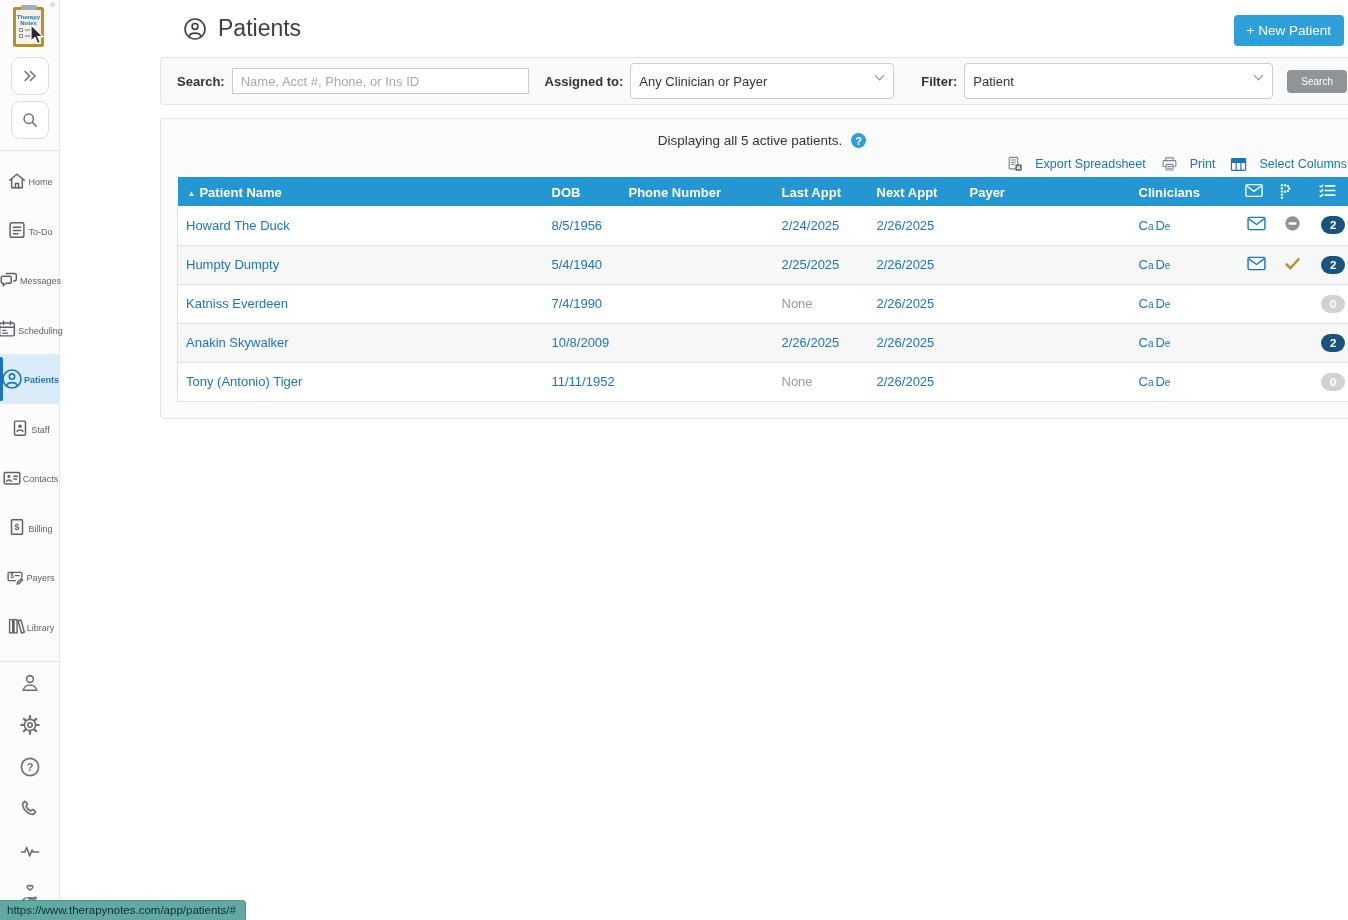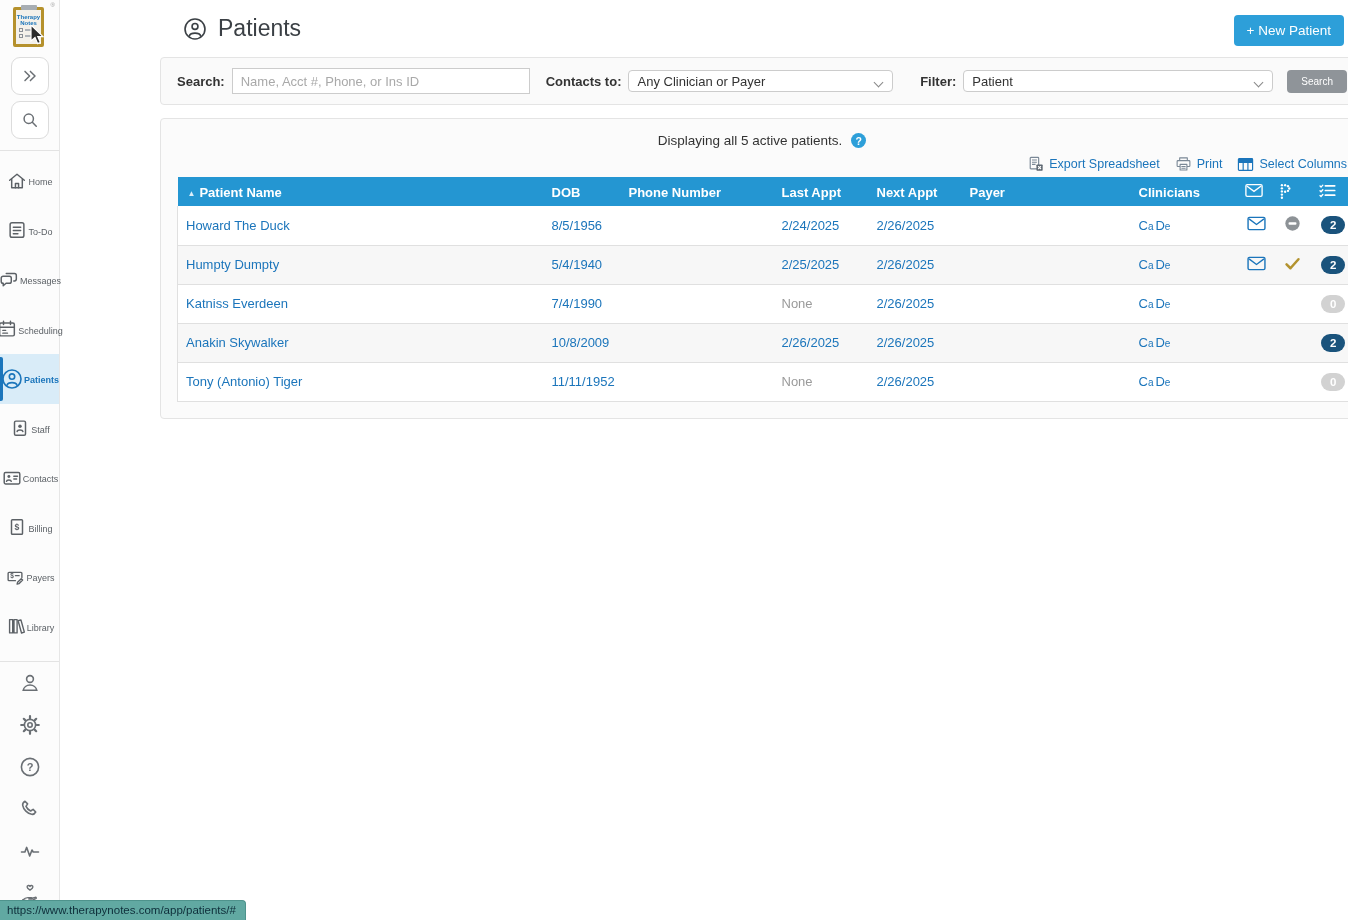--- a/index.html
+++ b/index.html
@@ -63,42 +63,42 @@
                      font-family:"Liberation Sans",sans-serif; cursor:pointer; }
 
   .filters-panel { position:absolute; left:0; top:57px; width:100%; height:48px;
                    background:#fafafa; border:1px solid #e4e4e4; border-radius:4px;
                    display:flex; align-items:center; padding:0 16px; }
   .flabel { font-size:13px; font-weight:bold; color:#333; white-space:nowrap; }
   .search-input { width:302px; height:26px; border:1px solid #ccc; border-radius:0;
                   padding:0 8px; font-size:13px; margin-left:7px; color:#333;
                   font-family:"Liberation Sans",sans-serif; background:#fff; }
   .search-input::placeholder { color:#a9a9a9; }
-  .fake-select { position:relative; height:22px; border:1px solid #ccc; border-radius:4px;
+  .fake-select { position:relative; height:36px; border:1px solid #ccc; border-radius:4px;
                  background:#fff; font-size:13px; color:#333; display:flex; align-items:center;
                  padding:0 26px 0 8px; margin-left:7px; cursor:pointer; }
   .sel-assigned { width:268px; }
   .sel-filter   { width:314px; }
   .chev { position:absolute; right:10px; top:8px; width:7px; height:7px;
           border-right:1.5px solid #888; border-bottom:1.5px solid #888;
           transform:rotate(45deg); }
   .ml16 { margin-left:16px; } .ml11 { margin-left:27px; }
   .search-btn { margin-left:14px; background:#8f9499; color:#fff; border:none; border-radius:4px;
                 font-size:10px; padding:6px 14px; font-family:"Liberation Sans",sans-serif; cursor:pointer; }
 
   .results-panel { position:absolute; left:0; top:118px; width:100%;
                    background:#fbfbfb; border:1px solid #e4e4e4; border-radius:4px;
                    padding:14px 16px 16px 16px; }
   .summary-row { display:flex; align-items:center; gap:9px; font-size:13.5px; color:#333;justify-content:center; }
   .help-icon { width:15px; height:15px; border-radius:50%; background:#2d9fd9; color:#fff;
                font-size:10.5px; font-weight:bold; display:flex; align-items:center;
                justify-content:center; cursor:pointer; }
   .table-actions { display:flex; justify-content:flex-end; align-items:center; gap:15px;
                    margin:8px 0 5px 0; font-size:12.5px; }
-  .action-link { color:#1b75bb; display:flex; align-items:center; gap:5px;
+  .action-link { color:#1b75bb; display:flex; align-items:center; gap:12px;
                  text-decoration:none; cursor:pointer; }
 
   table.patients { width:100%; border-collapse:collapse; table-layout:fixed; font-size:13px; }
   table.patients thead th { background:#2496d2; color:#fff; font-weight:bold; text-align:left;
                             height:29px; padding:1px 0 0 10px; white-space:nowrap; overflow:hidden; }
   th.th-name { padding-left:8px; }
   th.icon-col, td.icon-cell { text-align:center; padding:0; }
   .sort-arrow { font-size:8px; color:#dceefa; margin-right:4px; vertical-align:1px; }
   table.patients tbody td { height:39px; border-bottom:1px solid #e0e0e0; padding:0 0 0 10px;
                             background:#fff; white-space:nowrap; overflow:hidden; }
@@ -301,21 +301,21 @@
           <path d="M6.8 18.3c1.2-3.4 9.2-3.4 10.4 0"></path>
       </svg>
       <span>Patients</span>
     </div>
     <button class="new-patient-btn">+ New Patient</button>
   </div>
 
   <div class="filters-panel">
     <span class="flabel">Search:</span>
     <input class="search-input" type="text" placeholder="Name, Acct #, Phone, or Ins ID" style="">
-    <span class="flabel ml16">Contacts to:</span>
+    <span class="flabel ml16">Assigned to:</span>
     <div class="fake-select sel-assigned">
       <span>Any Clinician or Payer</span>
       <span class="chev"></span>
     </div>
     <span class="flabel ml11">Filter:</span>
     <div class="fake-select sel-filter">
       <span>Patient</span>
       <span class="chev"></span>
     </div>
     <button class="search-btn">Search</button>

